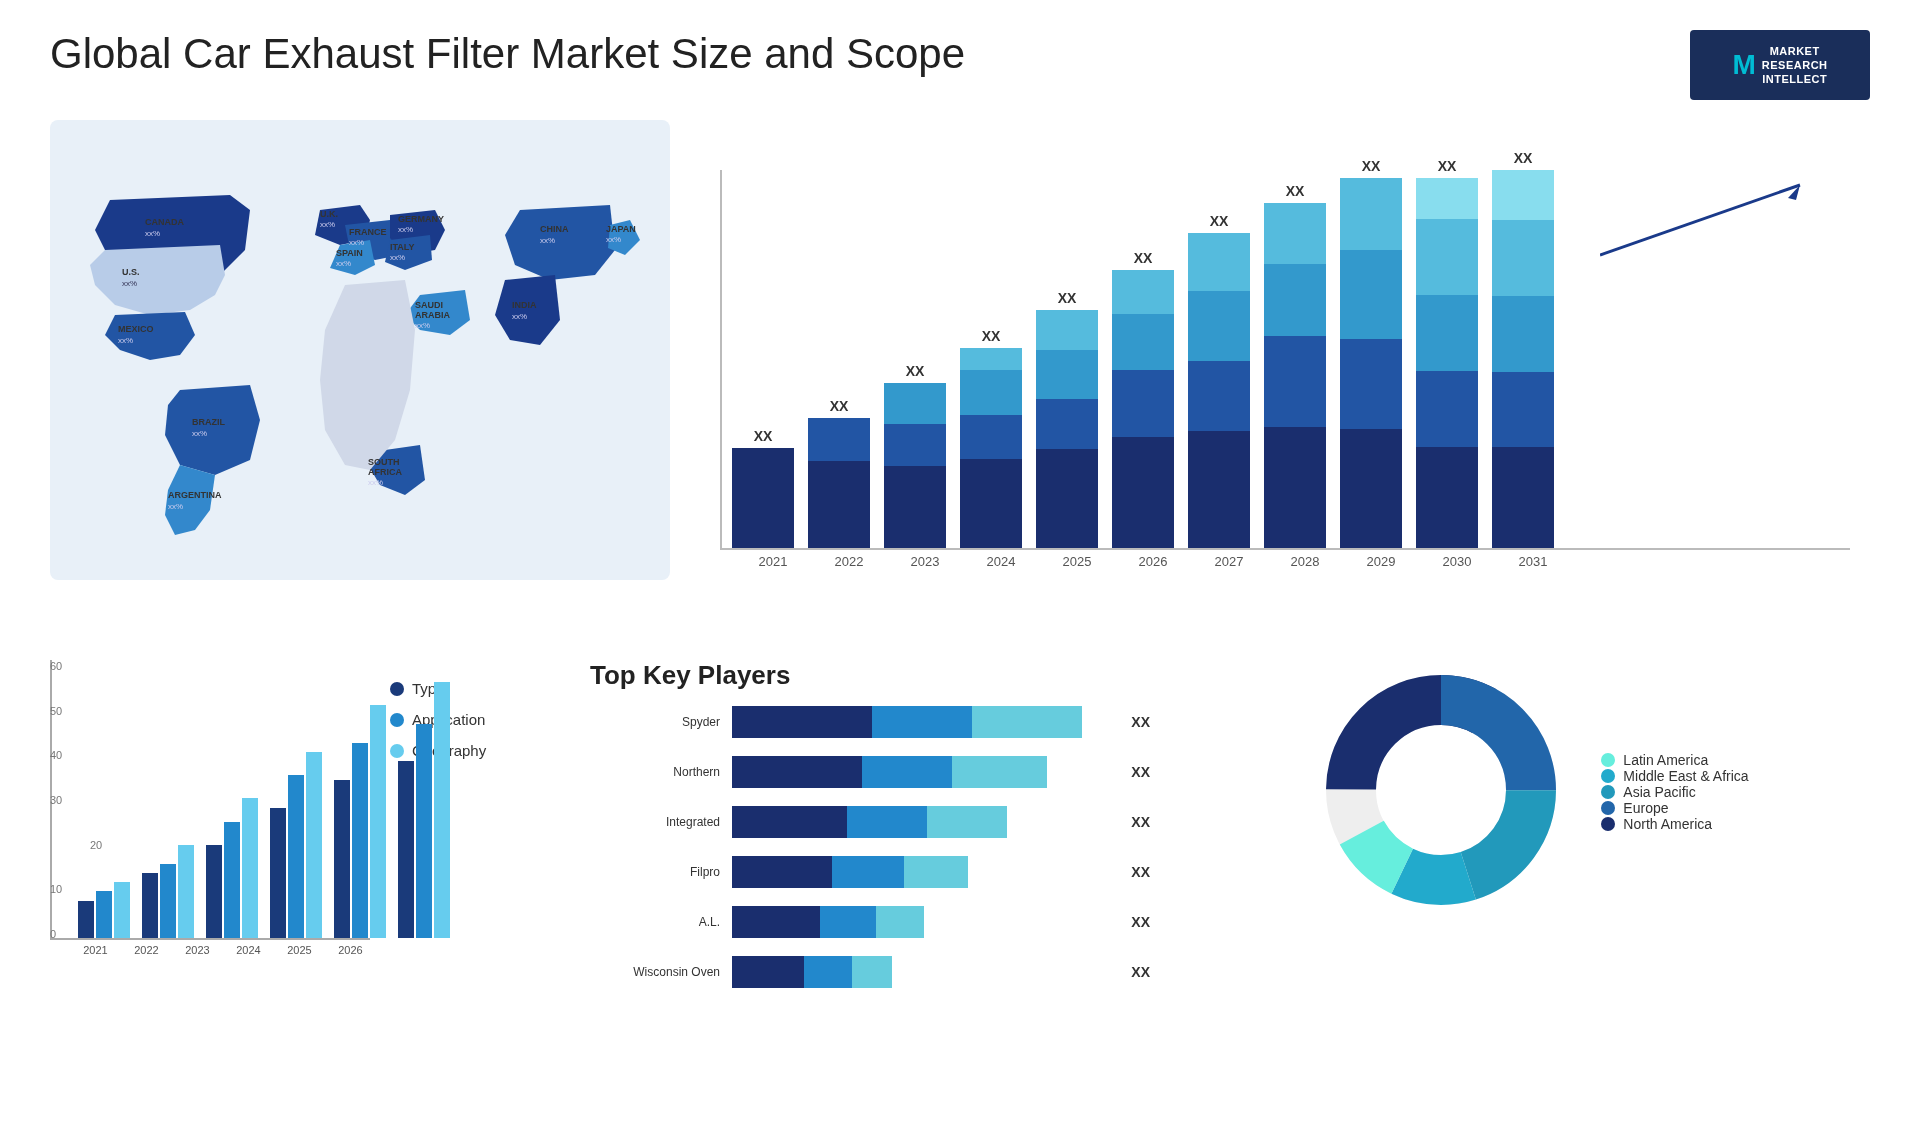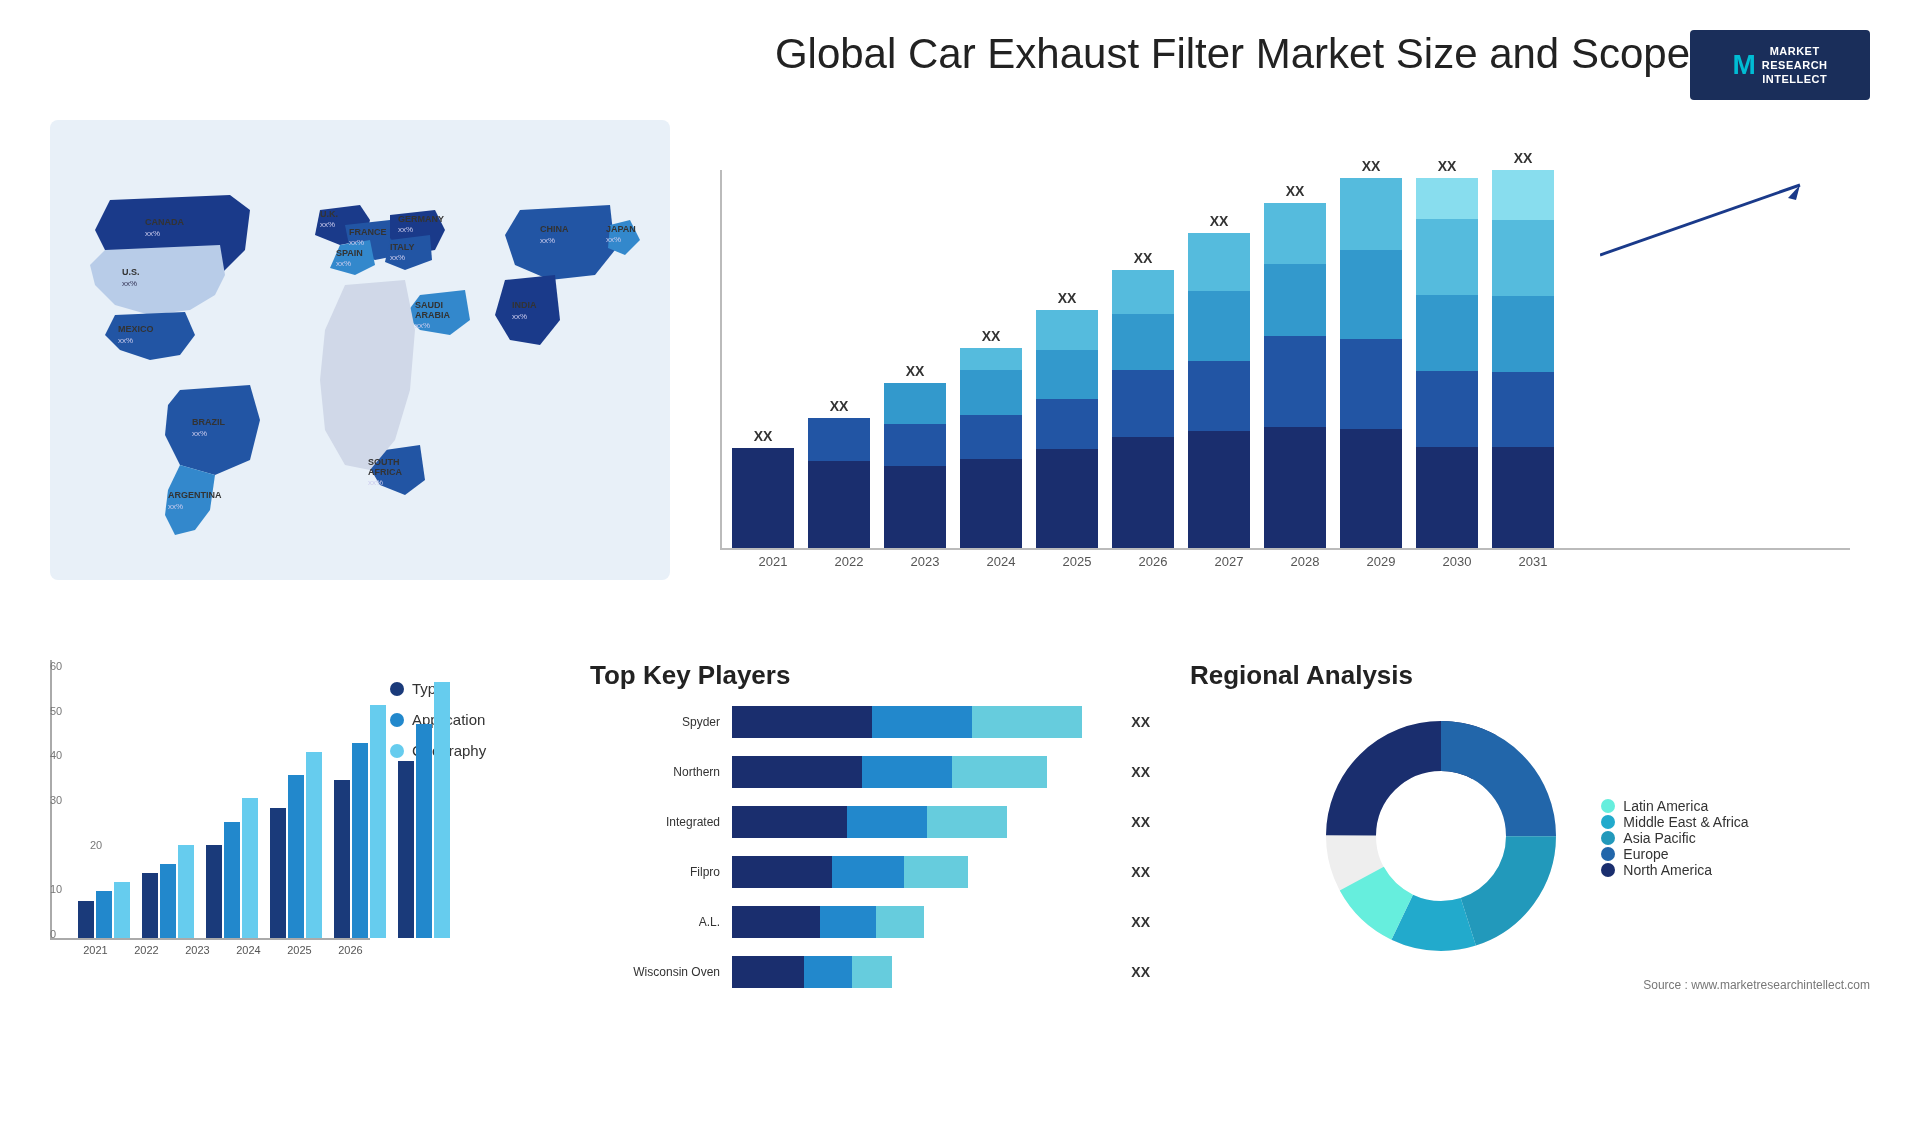--- a/index.html
+++ b/index.html
@@ -14,21 +14,21 @@
     .page-container {
       width: 1920px;
       height: 1146px;
       padding: 30px 50px;
       position: relative;
     }
 
     
     .header {
       display: flex;
-      justify-content: flex-end;
+      justify-content: space-between;
       align-items: flex-start;
       margin-bottom: 20px;
     }
     .page-title {
       font-size: 42px;
       font-weight: 400;
       color: #222;
     }
     .logo-area {
       display: flex;
@@ -550,21 +550,20 @@
               <div style="width:48px;background:#2288cc;"></div>
               <div style="width:40px;background:#66ccdd;"></div>
             </div>
           </div>
           <span class="player-xx">XX</span>
         </div>
       </div>
     </div>
 
     <div style="flex:1;">
-      <h2 class="section-title">Regional Analysis</h2>
       <div style="display:flex;align-items:center;gap:30px;justify-content:center;">
 
         <div>
           <svg width="260" height="260" viewBox="0 0 260 260">
 
             <circle cx="130" cy="130" r="90" fill="none" stroke="#eee" stroke-width="50"></circle>
 
             <circle cx="130" cy="130" r="90" fill="none" stroke="#1a2e6e" stroke-width="50" stroke-dasharray="186.6 378.9" stroke-dashoffset="141.4" transform="rotate(-90 130 130)"></circle>
 
             <circle cx="130" cy="130" r="90" fill="none" stroke="#2266aa" stroke-width="50" stroke-dasharray="141.4 424.1" stroke-dashoffset="0" transform="rotate(-90 130 130)"></circle>
@@ -595,16 +594,15 @@
           <div class="regional-legend-item">
             <div class="regional-legend-dot" style="background:#2266aa;"></div>
             <span class="regional-legend-label">Europe</span>
           </div>
           <div class="regional-legend-item">
             <div class="regional-legend-dot" style="background:#1a2e6e;"></div>
             <span class="regional-legend-label">North America</span>
           </div>
         </div>
       </div>
-      <p class="source-text">Source : www.marketresearchintellect.com</p>
     </div>
   </div>
 </div>
 
 </body></html>

